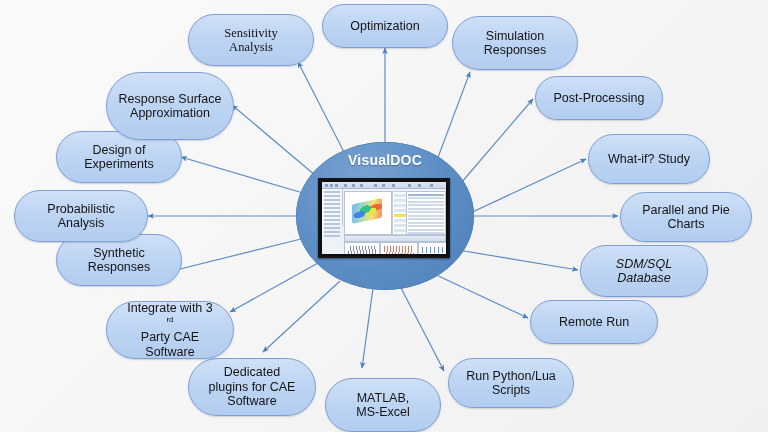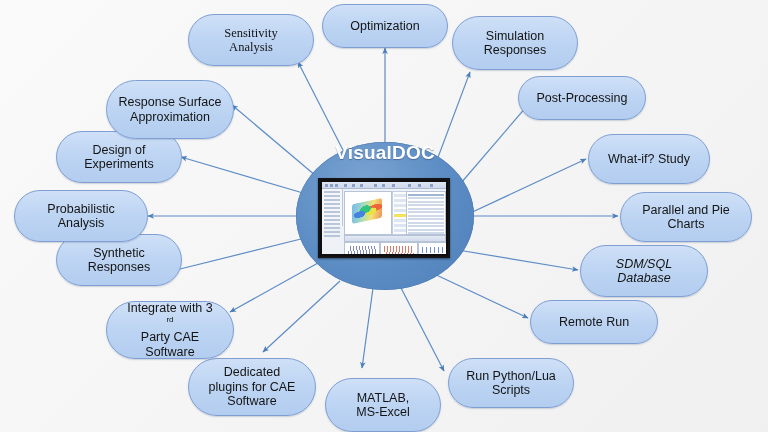--- a/index.html
+++ b/index.html
@@ -20,22 +20,22 @@
 
   
   .hub{
     position:absolute;z-index:2;
     left:296px;top:142px;width:178px;height:148px;
     border-radius:50%;
     background:radial-gradient(circle at 38% 30%,#7ba4d2 0%,#5b8cc4 55%,#4f7fb8 100%);
     box-shadow:0 0 0 0.5px #4a79b0 inset;
   }
   .hub-title{
-    position:absolute;left:0;top:0;width:100%;
-    text-align:center;color:#ffffff;font-weight:bold;font-size:19px;
+    position:absolute;left:0;top:10px;width:100%;
+    text-align:center;color:#ffffff;font-weight:bold;font-size:14px;
     letter-spacing:.2px;text-shadow:0 1px 1px rgba(30,60,95,.45);
   }
   
   .thumb{
     position:absolute;left:318px;top:178px;width:132px;height:80px;
     background:#0e0e10;border:2px solid #141416;box-sizing:border-box;z-index:3;
     box-shadow:0 1px 2px rgba(0,0,0,.45);
   }
   .thumb-inner{position:absolute;left:2px;top:2px;right:2px;bottom:2px;background:#eef1f6;overflow:hidden;}
   .tb{position:absolute;left:0;top:0;right:0;height:6px;background:linear-gradient(#dfe6f2,#cdd8ea);border-bottom:1px solid #a9b8d0;}
@@ -208,21 +208,21 @@
     <span>Optimization</span>
   </div>
 
   <div class="node" style="left:452px;top:16px;width:126px;height:54px;">
     <div>
       <span>Simulation</span>
       <span>Responses</span>
     </div>
   </div>
 
-  <div class="node" style="left:518px;top:76px;width:128px;height:44px;">
+  <div class="node" style="left:535px;top:76px;width:128px;height:44px;">
     <span>Post-Processing</span>
   </div>
 
   <div class="node" style="left:588px;top:134px;width:122px;height:50px;">
     <span>What-if? Study</span>
   </div>
 
   <div class="node" style="left:620px;top:192px;width:132px;height:50px;">
     <div>
       <span>Parallel and Pie</span>
@@ -285,21 +285,21 @@
     </div>
   </div>
 
   <div class="node" style="left:56px;top:131px;width:126px;height:52px;">
     <div>
       <span>Design of</span>
       <span>Experiments</span>
     </div>
   </div>
 
-  <div class="node" style="left:106px;top:80px;width:128px;height:59px;">
+  <div class="node" style="left:106px;top:72px;width:128px;height:68px;">
     <div>
       <span>Response Surface</span>
       <span>Approximation</span>
     </div>
   </div>
 
   <div class="node" style="left:188px;top:14px;width:126px;height:52px;font-family:Liberation Serif, serif;">
     <div>
       <span>Sensitivity</span>
       <span>Analysis</span>

